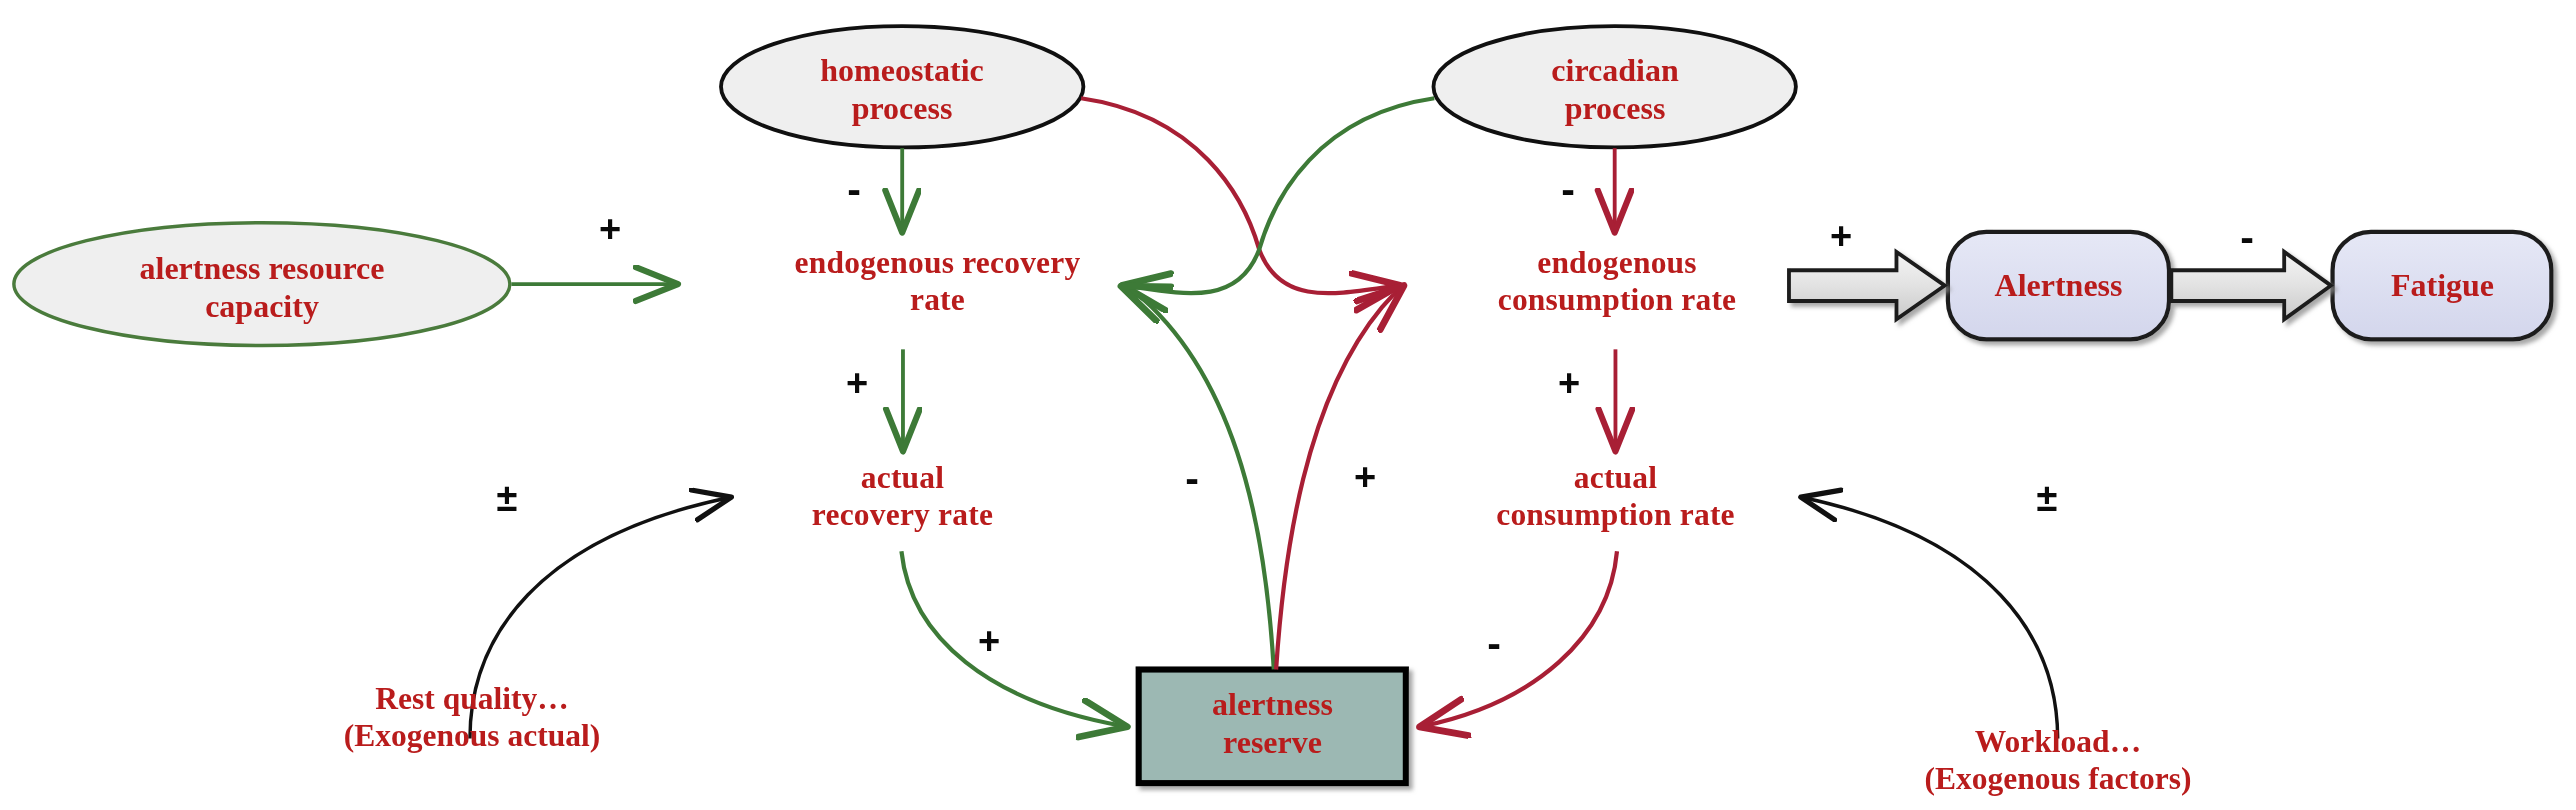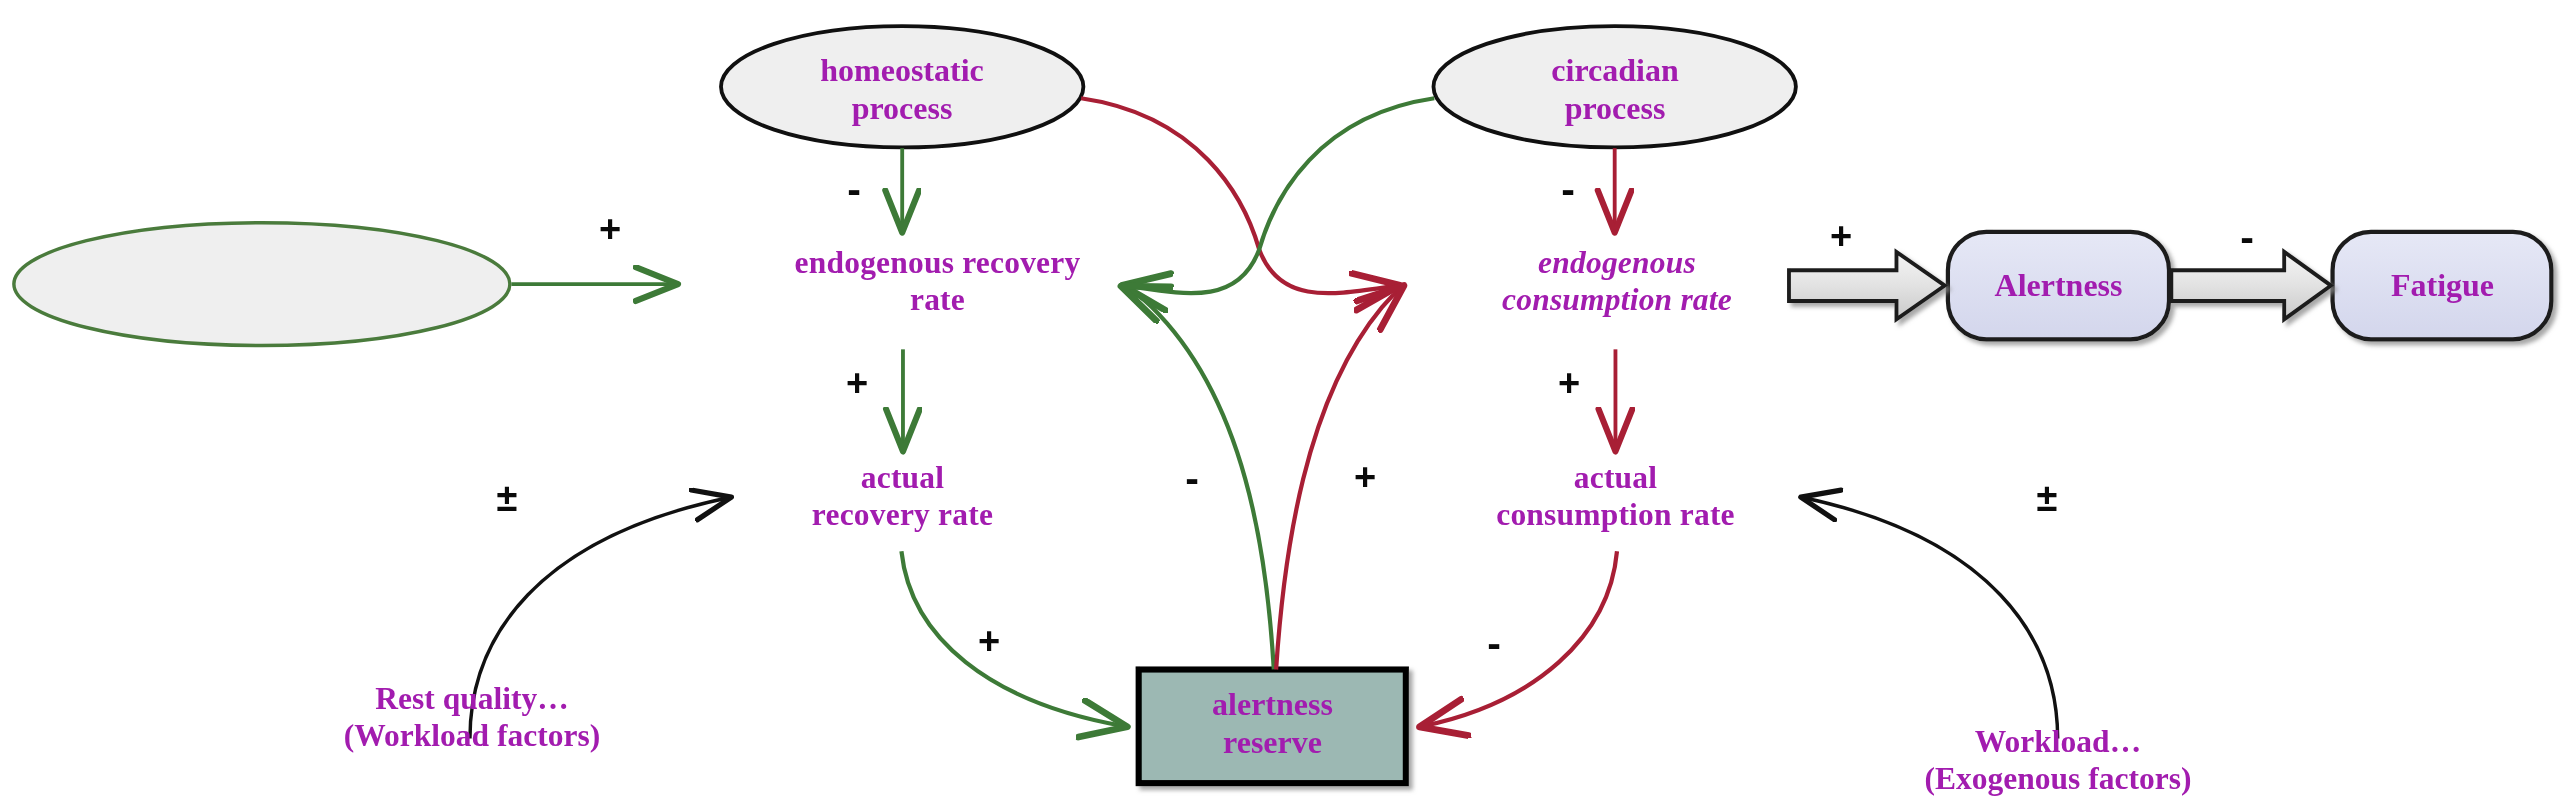--- a/index.html
+++ b/index.html
@@ -19,21 +19,21 @@
     position: absolute;
     left: 0;
     top: 0;
     width: 2576px;
     height: 810px;
   }
   .node-label {
     position: absolute;
     text-align: center;
     font-weight: bold;
-    color: #a21caf;
+    color: #b91c1c;
     line-height: 1.18;
     white-space: pre-line;
     pointer-events: none;
   }
   .plain-label {
     font-size: 31.5px;
     letter-spacing: 0.2px;
   }
   .ellipse-label {
     font-size: 32px;
@@ -130,48 +130,50 @@
 
     <g filter="url(#softshadow)">
       <path d="M 2330,352 L 2470,352 L 2470,328 L 2533,372 L 2470,416 L 2470,392 L 2330,392 Z" fill="url(#blockgrad)" stroke="#1b1b1b" stroke-width="5"></path>
     </g>
 
     <g filter="url(#softshadow)">
       <path d="M 2828,352 L 2975,352 L 2975,328 L 3036,372 L 2975,416 L 2975,392 L 2828,392 Z" fill="url(#blockgrad)" stroke="#1b1b1b" stroke-width="5"></path>
     </g>
   </svg>
 
+  <div class="node-label ellipse-label" style="left:46px; top:250px; width:432px;">alertness resource
+capacity</div>
 
   <div class="node-label ellipse-label" style="left:733px; top:52px; width:338px;">homeostatic
 process</div>
 
   <div class="node-label ellipse-label" style="left:1446px; top:52px; width:338px;">circadian
 process</div>
 
   <div class="node-label plain-label" style="left:738px; top:244px; width:399px;">endogenous recovery
 rate</div>
 
-  <div class="node-label plain-label" style="left:1419px; top:244px; width:396px;font-style:italic;">endogenous
+  <div class="node-label plain-label" style="left:1419px; top:244px; width:396px;">endogenous
 consumption rate</div>
 
   <div class="node-label plain-label" style="left:726px; top:459px; width:353px;">actual
 recovery rate</div>
 
   <div class="node-label plain-label" style="left:1439px; top:459px; width:353px;">actual
 consumption rate</div>
 
   <div class="node-label stock-label" style="left:1139px; top:686px; width:267px;">alertness
 reserve</div>
 
   <div class="node-label box-label" style="left:1948px; top:267px; width:221px;">Alertness</div>
 
   <div class="node-label box-label" style="left:2333px; top:267px; width:219px;text-align:center;">Fatigue</div>
 
   <div class="node-label exo-label" style="left:253px; top:680px; width:438px;">Rest quality…
-(Workload factors)</div>
+(Exogenous actual)</div>
 
   <div class="node-label exo-label" style="left:1839px; top:680px; width:438px;margin-top:43px;">Workload…
 (Exogenous factors)</div>
 
   <div class="sign" style="left:587px; top:210px; width:46px;">+</div>
 
   <div class="sign minus" style="left:831px; top:169px; width:46px;">-</div>
 
   <div class="sign minus" style="left:1545px; top:169px; width:46px;">-</div>
 

